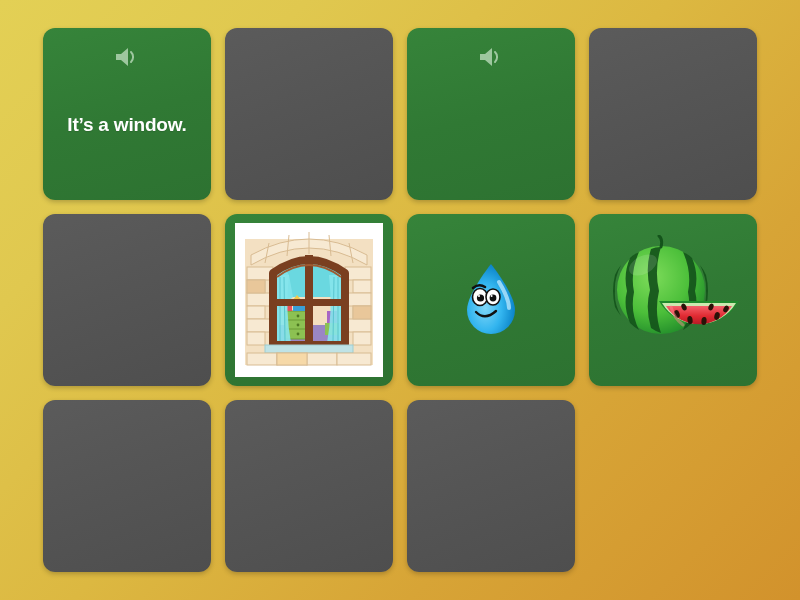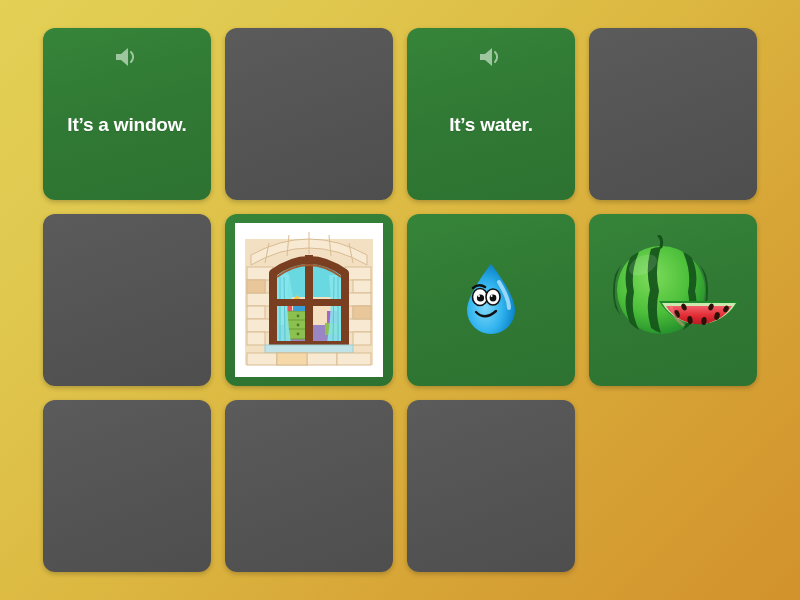--- a/index.html
+++ b/index.html
@@ -117,21 +117,20 @@
 
   <div class="card blank"></div>
 
   <div class="card green">
     <span class="speaker-wrap">
       <svg width="26" height="22" viewBox="0 0 26 22" aria-hidden="true">
         <path d="M2 8 h5 L14 2 v18 L7 14 H2 Z" fill="#9ec79f"></path>
         <path d="M17 6 a7 7 0 0 1 0 10" stroke="#9ec79f" stroke-width="2" fill="none" stroke-linecap="round"></path>
       </svg>
     </span>
-    <div class="card-text">It’s water.</div>
   </div>
 
   <div class="card blank"></div>
 
   <div class="card blank"></div>
 
   <div class="card green">
     <div class="img-holder">
       <div class="white-plate">
         <svg width="140" height="150" viewBox="0 0 140 150" aria-hidden="true">

